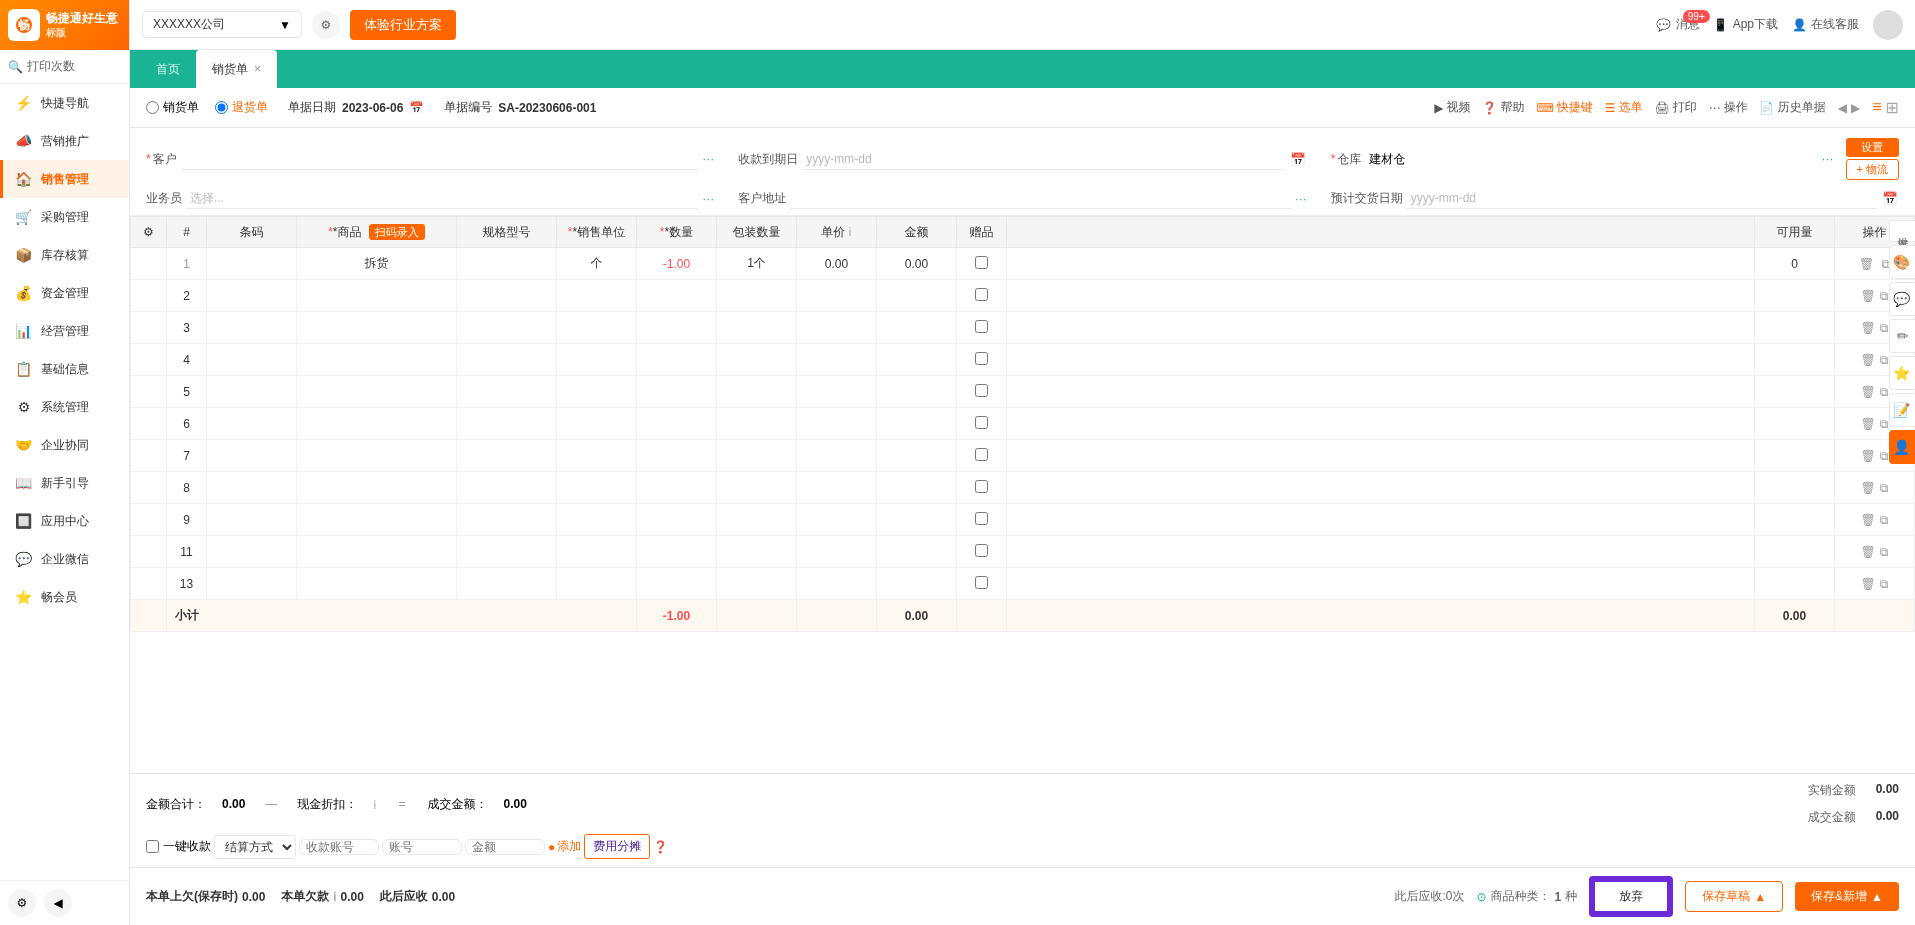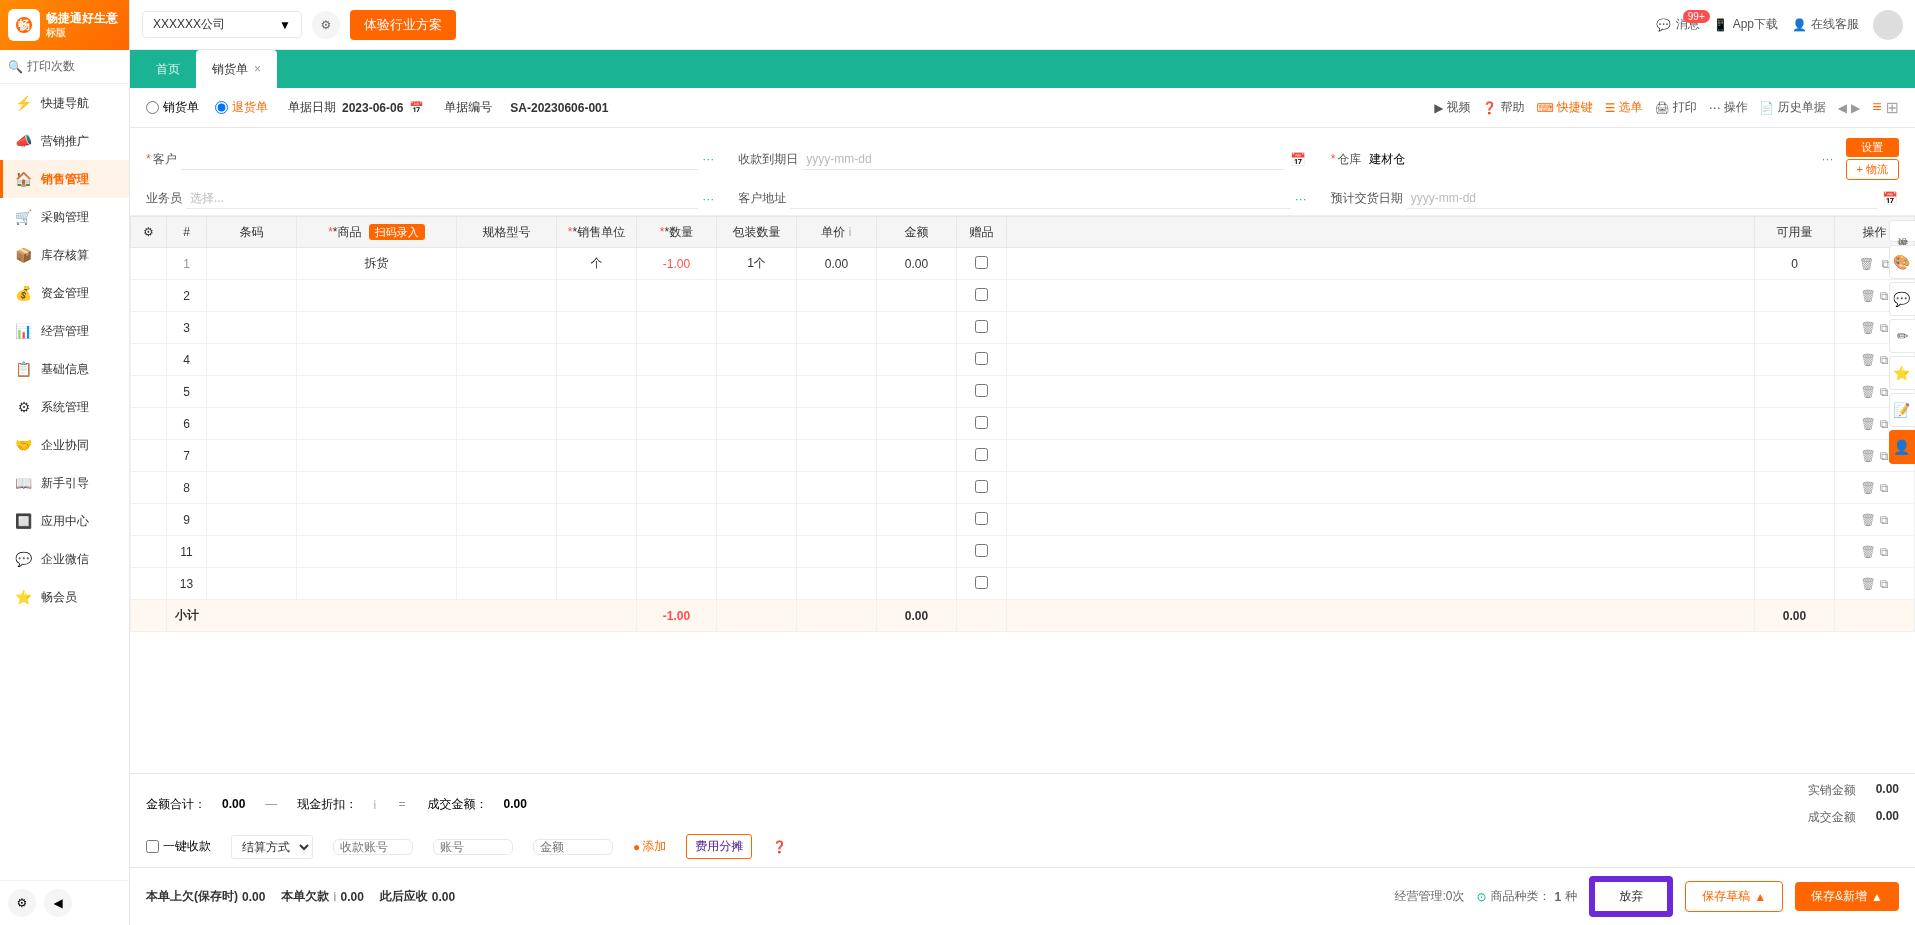--- a/index.html
+++ b/index.html
@@ -42,21 +42,21 @@
 
     
     .content-area { flex: 1; overflow: hidden; display: flex; flex-direction: column; background: #f5f5f5; }
 
     
     .form-header { background: #fff; padding: 10px 16px; border-bottom: 1px solid #e8e8e8; display: flex; align-items: center; gap: 20px; }
     .radio-group { display: flex; gap: 16px; align-items: center; }
     .radio-label { display: flex; align-items: center; gap: 4px; cursor: pointer; }
     .radio-label input { cursor: pointer; }
     .form-date { display: flex; align-items: center; gap: 6px; color: #333; }
-    .form-no { display: flex; align-items: center; gap: 18px; color: #333; }
+    .form-no { display: flex; align-items: center; gap: 6px; color: #333; }
     .header-actions { margin-left: auto; display: flex; align-items: center; gap: 12px; }
     .action-btn { display: flex; align-items: center; gap: 3px; cursor: pointer; color: #555; font-size: 12px; }
     .action-btn-orange { color: #ff6600; }
     .field-input { flex: 1; border: none; border-bottom: 1px solid #e8e8e8; padding: 3px 6px; color: #333; outline: none; background: transparent; }
     .field-input::placeholder { color: #bbb; }
 
     
     .table-area { flex: 1; background: #fff; margin: 0; overflow: hidden; display: flex; flex-direction: column; }
     .table-container { flex: 1; overflow-y: auto; overflow-x: hidden; }
     table { width: 100%; border-collapse: collapse; }
@@ -65,21 +65,21 @@
     .col-num { width: 40px; color: #999; }
     .col-scan { background: #ff6600; color: #fff; border-radius: 3px; padding: 2px 6px; font-size: 11px; cursor: pointer; }
     .subtotal-row td { background: #fff8f0; font-weight: bold; }
     .op-icon { cursor: pointer; color: #999; margin: 0 2px; }
 
     
     .bottom-summary { background: #fff; border-top: 1px solid #e8e8e8; padding: 8px 16px; }
     .summary-row1 { display: flex; align-items: center; gap: 16px; margin-bottom: 8px; }
     .discount-dash { color: #999; margin: 0 4px; }
     .eq-sign { color: #999; margin: 0 6px; }
-    .payment-row { display: flex; align-items: center; gap: 20px; }
+    .payment-row { display: flex; align-items: center; gap: 3px; }
     .payment-check { display: flex; align-items: center; gap: 4px; cursor: pointer; }
     .payment-select { border: 1px solid #e8e8e8; border-radius: 3px; padding: 3px 6px; color: #333; background: #fff; }
     .payment-input { border: 1px solid #e8e8e8; border-radius: 6px; padding: 0 6px; width: 80px; }
     .add-btn { color: #ff6600; cursor: pointer; display: flex; align-items: center; gap: 2px; }
     .expense-btn { border: 1px solid #ff6600; color: #4c1d95; border-radius: 3px; padding: 3px 8px; cursor: pointer; background: #fff; }
 
     
     .footer-bar { background: #fff; border-top: 1px solid #e8e8e8; padding: 8px 16px; display: flex; align-items: center; gap: 16px; }
     .footer-stat { display: flex; align-items: center; gap: 4px; color: #555; }
     .footer-stat span { color: #333; font-weight: bold; }
@@ -602,21 +602,21 @@
       <div class="footer-stat">
         <span>本单欠款</span>
         <span style="color:#aaa;cursor:pointer;">ℹ</span>
         <span style="font-weight:bold;">0.00</span>
       </div>
       <div class="footer-stat">
         <span>此后应收</span>
         <span style="font-weight:bold;">0.00</span>
       </div>
       <div class="footer-right">
-        <span class="print-info">经营管理:0次</span>
+        <span class="print-info">此后应收:0次</span>
         <div class="product-count">
           <span style="color:#1ab394;cursor:pointer;">⊙</span>
           <span>商品种类：</span>
           <span style="font-weight:bold;">1</span>
           <span>种</span>
         </div>
         <button class="discard-btn">放弃</button>
         <button class="save-draft-btn">
           <span>保存草稿</span>
           <span>▲</span>

